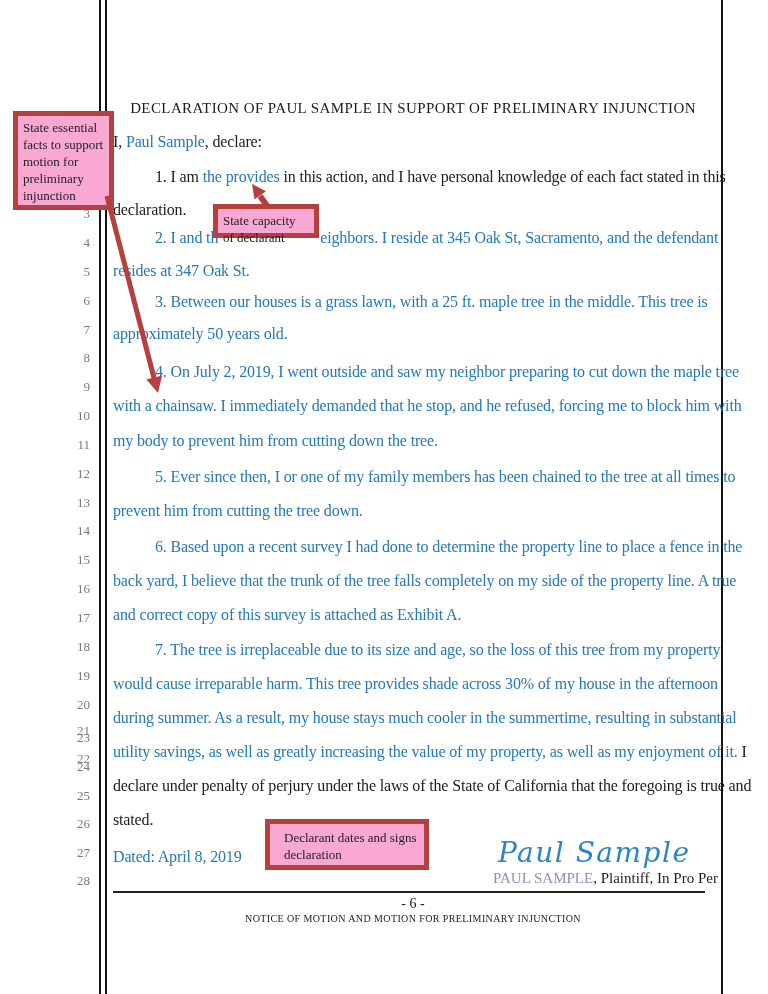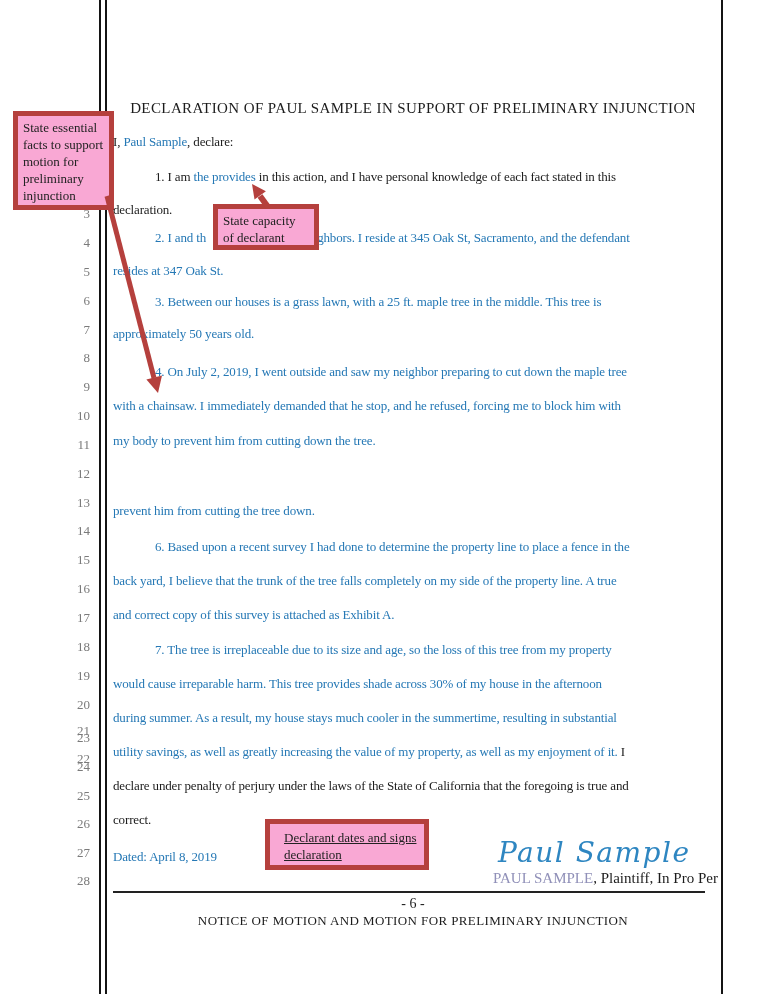--- a/index.html
+++ b/index.html
@@ -7,47 +7,47 @@
         font-family:"Liberation Serif", serif;color:#1c1c1c;}
   
   .rule-v{position:absolute;top:0;bottom:0;width:2px;background:#141414;z-index:0;}
   .rule-left-a{left:99px;} .rule-left-b{left:105px;} .rule-right{left:721px;}
   
   .lineno{position:absolute;left:62px;width:28px;text-align:right;
           font-size:13px;color:#7a7a7a;z-index:0;font-family:"Liberation Serif",serif;}
   
   .doc-title{position:absolute;left:113px;top:100px;width:600px;text-align:center;
              font-size:15px;letter-spacing:.4px;white-space:nowrap;z-index:2;}
-  .doc-line{position:absolute;left:113px;height:22px;line-height:22px;font-size:13px;
+  .doc-line{position:absolute;left:113px;height:22px;line-height:22px;font-size:16px;
             letter-spacing:-0.15px;white-space:nowrap;z-index:2;}
   .indent{padding-left:42px;}
   .blue{color:#2578b5;}
   .black{color:#1c1c1c;}
   .gap{display:inline-block;width:102px;}
   
   .ann-box{position:absolute;background:#f9a8d4;border:5px solid #b5403d;
            font-size:13px;line-height:17px;color:#222;box-sizing:border-box;
            font-family:"Liberation Serif",serif;}
   .ann-box .ann-text{padding:3px 5px;display:block;}
   #ann-box-1{left:13px;top:111px;width:101px;height:99px;z-index:1;}
-  #ann-box-2{left:213px;top:204px;width:106px;height:46px;z-index:3;}
+  #ann-box-2{left:213px;top:204px;width:106px;height:34px;z-index:3;}
   #ann-box-3{left:265px;top:819px;width:164px;height:51px;z-index:3;}
-  #ann-box-3 .ann-text{padding-left:14px;padding-top:5px;text-decoration:underline;}
+  #ann-box-3 .ann-text{padding-left:14px;padding-top:5px;}
   
   .arrow-layer{position:absolute;left:0;top:0;width:768px;height:994px;z-index:4;pointer-events:none;}
   
   .signature-script{position:absolute;left:498px;top:836px;font-size:28px;font-style:italic;
                     letter-spacing:1.5px;color:#2e86c1;z-index:2;font-family:"DejaVu Serif",serif;white-space:nowrap;}
   .signature-typed{position:absolute;left:493px;top:870px;font-size:15px;white-space:nowrap;z-index:2;}
   .typed-name{color:#9090b8;}
   
   .footer-line{position:absolute;left:113px;top:891px;width:592px;height:2px;background:#222;z-index:2;}
   .footer-page{position:absolute;left:113px;top:896px;width:600px;text-align:center;font-size:14px;z-index:2;}
   .footer-title{position:absolute;left:83px;top:913px;width:660px;text-align:center;
-                font-size:13px;letter-spacing:.4px;white-space:nowrap;z-index:2;}
+                font-size:10px;letter-spacing:.4px;white-space:nowrap;z-index:2;}
 </style>
 </head>
 <body>
 
 <div class="page">
 
   <div class="rule-v rule-left-a"></div>
   <div class="rule-v rule-left-b"></div>
   <div class="rule-v rule-right"></div>
 
@@ -92,32 +92,33 @@
   <div class="doc-line indent" style="top:227px"><span class="blue">2. I and th</span><span class="gap"></span><span class="blue">eighbors. I reside at 345 Oak St, Sacramento, and the defendant</span></div>
   <div class="doc-line" style="top:260px"><span class="blue">resides at 347 Oak St.</span></div>
 
   <div class="doc-line indent" style="top:291px"><span class="blue">3. Between our houses is a grass lawn, with a 25 ft. maple tree in the middle. This tree is</span></div>
   <div class="doc-line" style="top:323px"><span class="blue">approximately 50 years old.</span></div>
 
   <div class="doc-line indent" style="top:361px"><span class="blue">4. On July 2, 2019, I went outside and saw my neighbor preparing to cut down the maple tree</span></div>
   <div class="doc-line" style="top:395px"><span class="blue">with a chainsaw. I immediately demanded that he stop, and he refused, forcing me to block him with</span></div>
   <div class="doc-line" style="top:430px"><span class="blue">my body to prevent him from cutting down the tree.</span></div>
 
+  <div class="doc-line indent" style="top:466px"><span class="blue">5.  Ever since then, I or one of my family members has been chained to the tree at all times to</span></div>
   <div class="doc-line" style="top:500px"><span class="blue">prevent him from cutting the tree down.</span></div>
 
   <div class="doc-line indent" style="top:536px"><span class="blue">6. Based upon a recent survey I had done to determine the property line to place a fence in the</span></div>
   <div class="doc-line" style="top:570px"><span class="blue">back yard, I believe that the trunk of the tree falls completely on my side of the property line. A true</span></div>
   <div class="doc-line" style="top:604px"><span class="blue">and correct copy of this survey is attached as Exhibit A.</span></div>
 
   <div class="doc-line indent" style="top:639px"><span class="blue">7. The tree is irreplaceable due to its size and age, so the loss of this tree from my property</span></div>
   <div class="doc-line" style="top:673px"><span class="blue">would cause irreparable harm. This tree provides shade across 30% of my house in the afternoon</span></div>
   <div class="doc-line" style="top:707px"><span class="blue">during summer. As a result, my house stays much cooler in the summertime, resulting in substantial</span></div>
   <div class="doc-line" style="top:741px"><span class="blue">utility savings, as well as greatly increasing the value of my property, as well as my enjoyment of it.</span><span class="black"> I</span></div>
   <div class="doc-line" style="top:775px"><span class="black">declare under penalty of perjury under the laws of the State of California that the foregoing is true and</span></div>
-  <div class="doc-line" style="top:809px"><span class="black">correct.</span></div>
+  <div class="doc-line" style="top:809px"><span class="black">stated.</span></div>
 
   <div class="doc-line" style="top:846px"><span class="blue">Dated: April 8, 2019</span></div>
 
   <div class="ann-box" id="ann-box-2">
     <span class="ann-text">State capacity of declarant</span>
   </div>
   <div class="ann-box" id="ann-box-3">
     <span class="ann-text">Declarant dates and signs declaration</span>
   </div>
 

